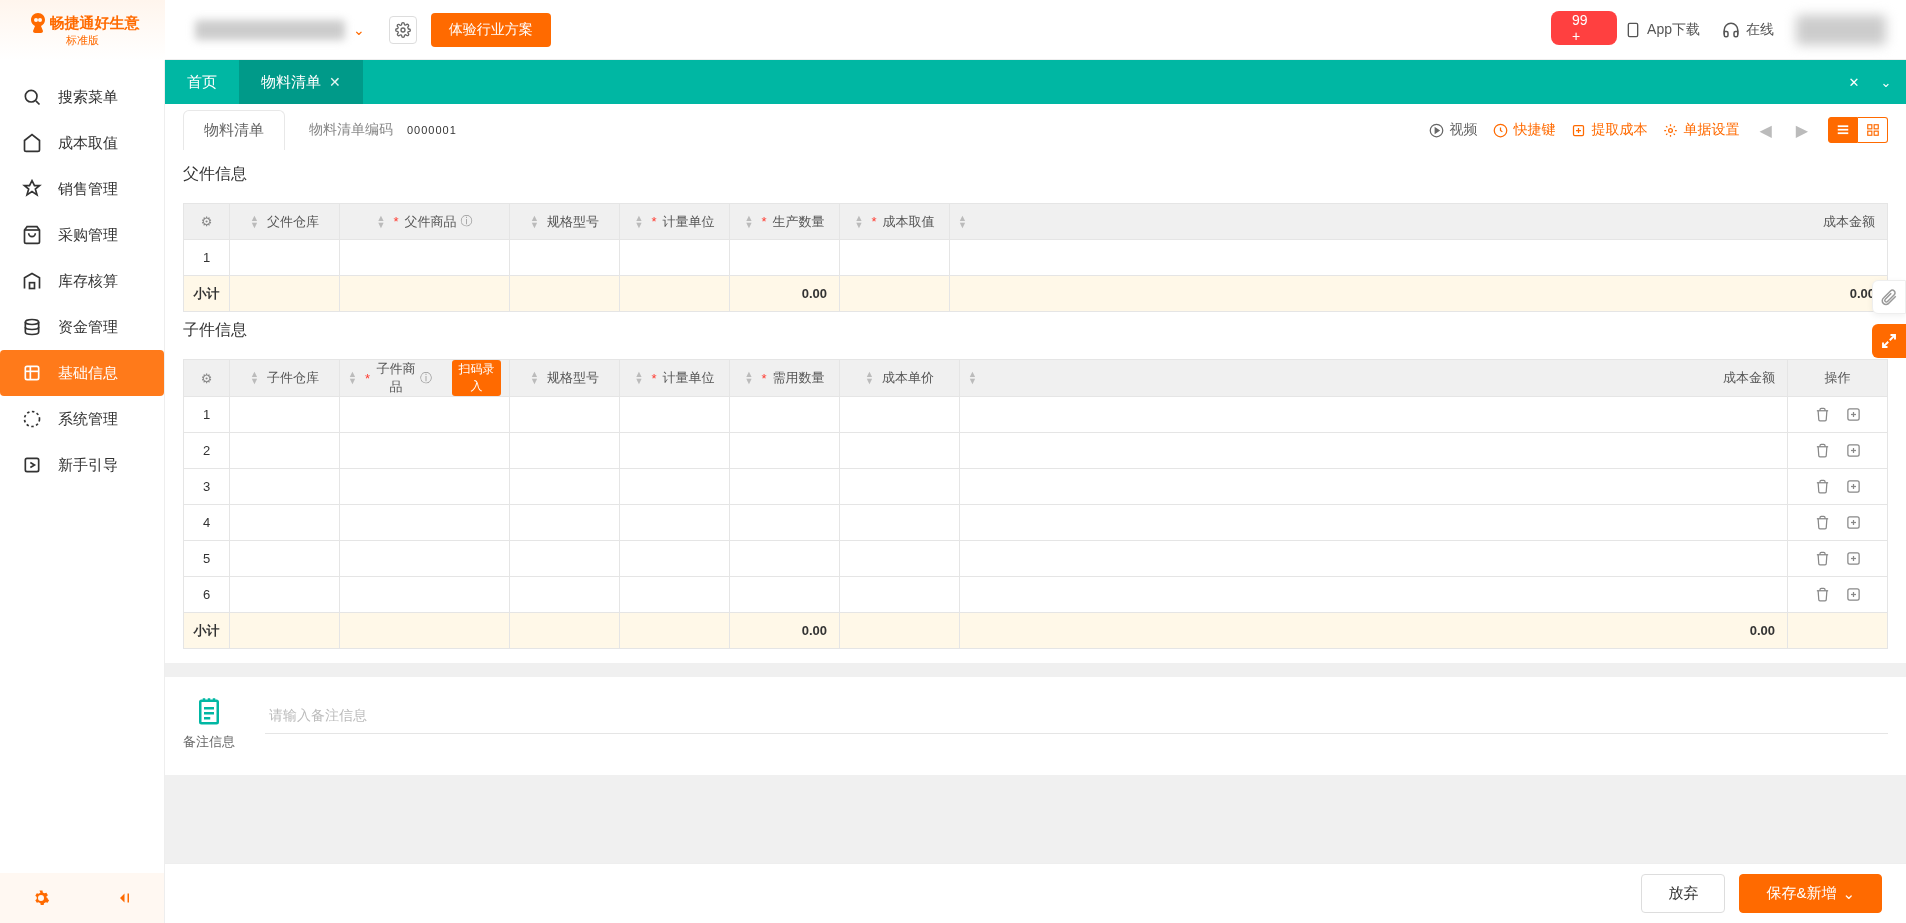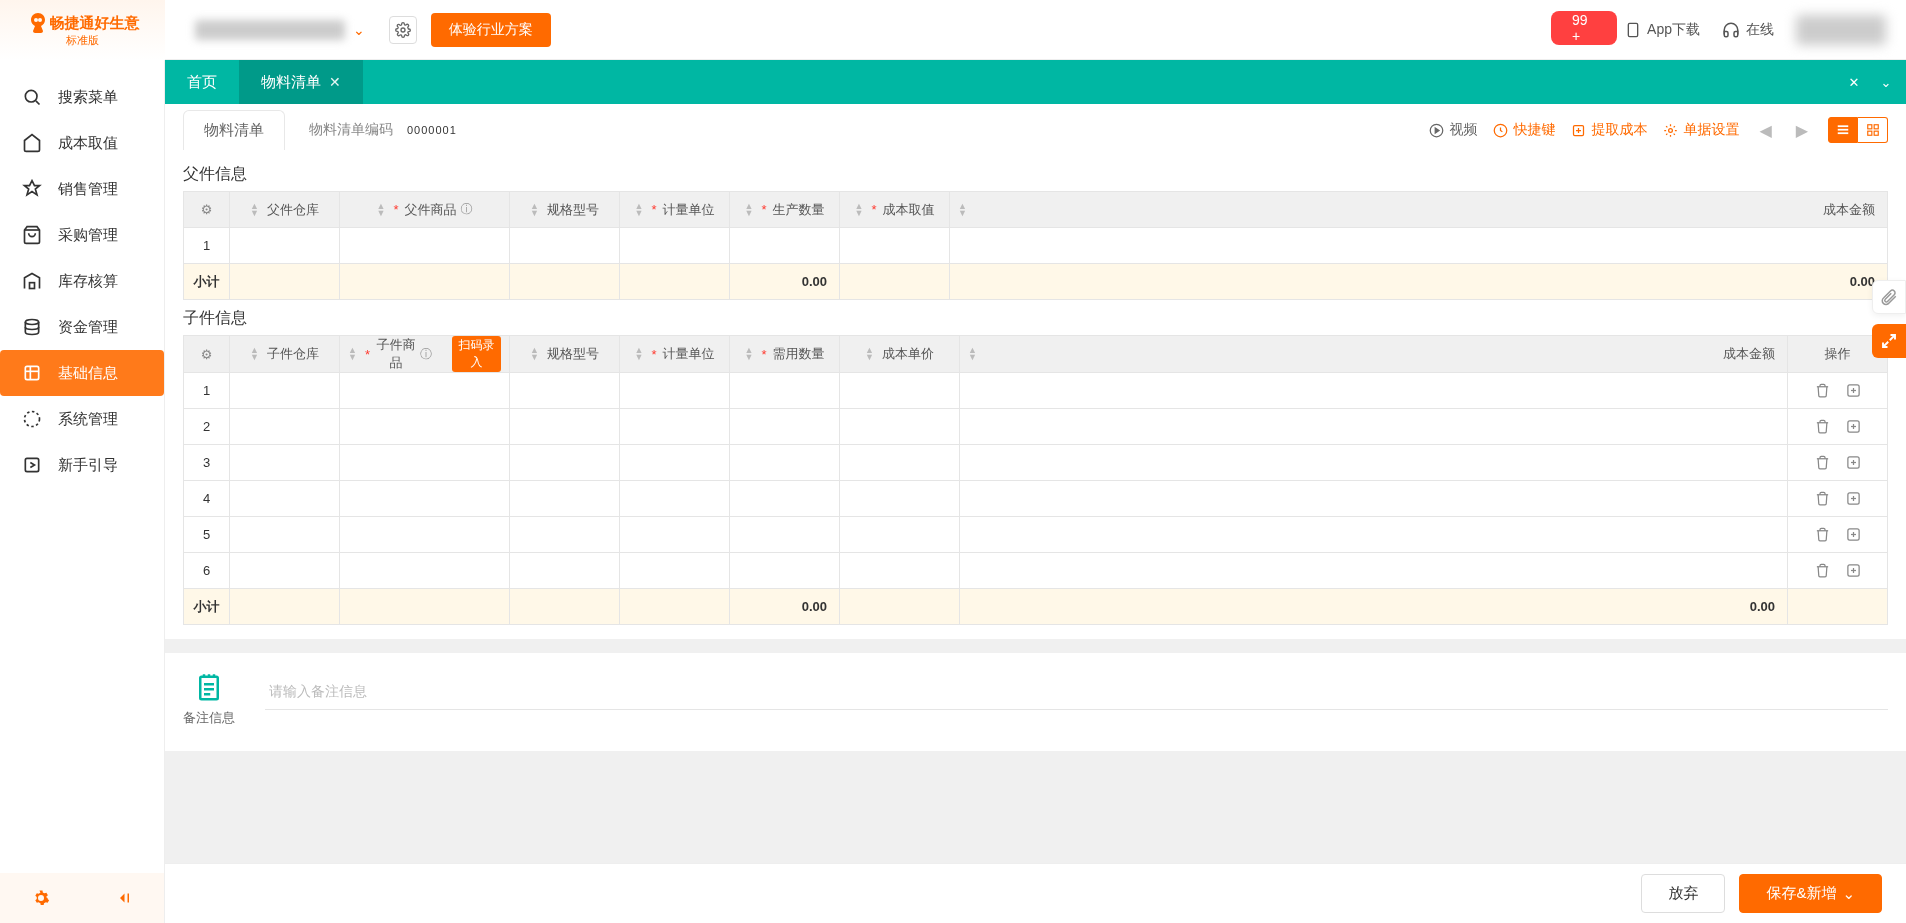--- a/index.html
+++ b/index.html
@@ -60,21 +60,21 @@
 .tool-link.orange { color: #ff6a00; }
 .nav-arrow { color: #bbb; cursor: pointer; padding: 0 4px; font-size: 16px; }
 .view-toggle { display: flex; gap: 0; }
 .vt-btn { width: 30px; height: 26px; border: 1px solid #ff6a00; display: flex; align-items: center; justify-content: center; cursor: pointer; }
 .vt-btn.active { background: #ff6a00; color: #fff; }
 .vt-btn:not(.active) { color: #ff6a00; background: #fff; }
 .vt-btn:first-child { border-radius: 3px 0 0 3px; }
 .vt-btn:last-child { border-radius: 0 3px 3px 0; border-left: none; }
 
 
-.section-h { font-size: 16px; color: #333; padding: 8px 0 6px; }
+.section-h { font-size: 16px; color: #333; padding: 8px 0 18px; }
 
 
 .tbl { width: 100%; border-collapse: collapse; table-layout: fixed; }
 .tbl th, .tbl td { border: 1px solid #e5e5e5; height: 36px; padding: 0 8px; font-size: 13px; }
 .tbl th { background: #f0f0f0; color: #555; font-weight: normal; text-align: center; position: relative; }
 .tbl td { background: #fff; text-align: center; color: #333; }
 .tbl tr.subtotal td { background: #fff8e8; font-weight: bold; }
 .th-inner { display: flex; align-items: center; justify-content: center; gap: 4px; }
 .sort-ic { color: #bbb; font-size: 9px; line-height: 7px; display: inline-flex; flex-direction: column; margin-right: 4px; }
 .req { color: #ff3b30; margin-right: 2px; }

